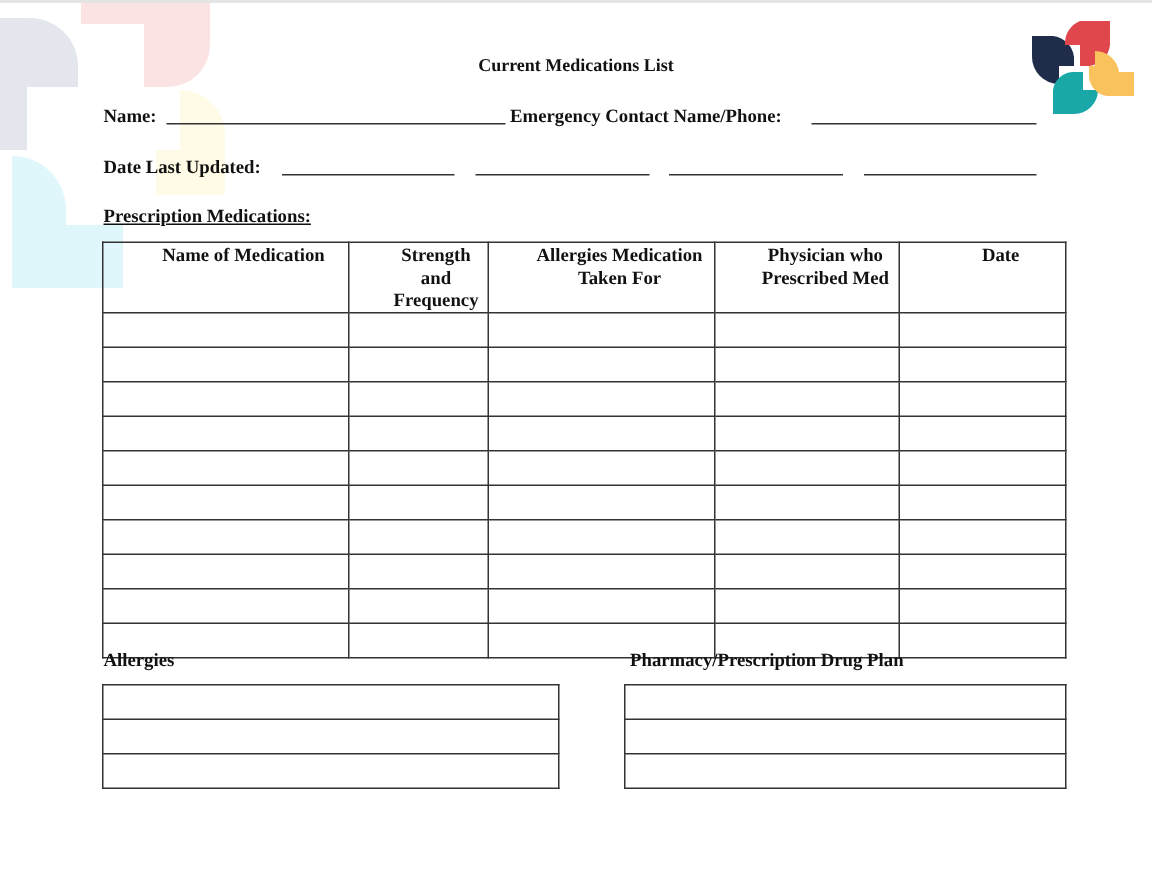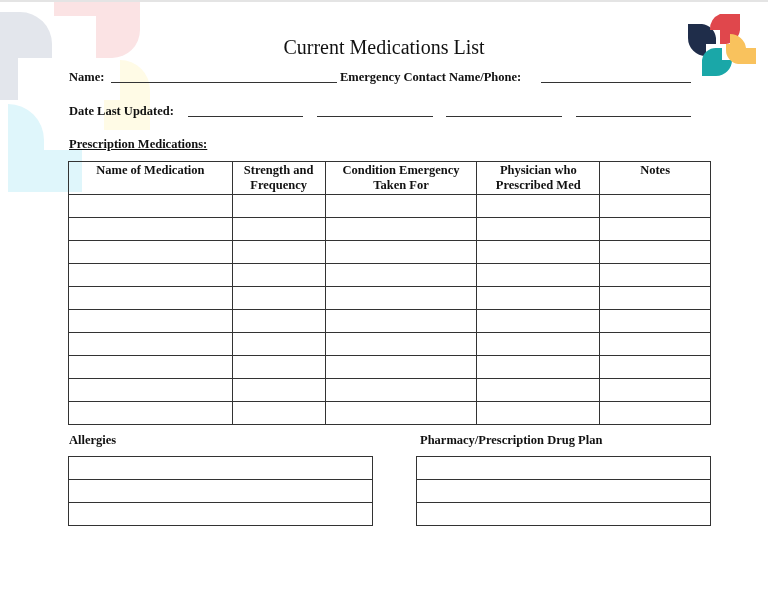--- a/index.html
+++ b/index.html
@@ -8,31 +8,31 @@
       background: #ffffff;
       font-family: "Liberation Serif", "DejaVu Serif", serif;
       color: #111;
     }
     .topstrip { position: absolute; left: 0; top: 0; width: 768px; height: 2px; background: #e4e4e4; }
     .wm { position: absolute; }
     .logo { position: absolute; left: 686px; top: 8px; width: 72px; height: 72px; }
 
     .title {
       position: absolute; left: 0; width: 768px; top: 36px; text-align: center;
-      font-weight: normal; font-size: 20px;
+      font-weight: bold; font-size: 12px;
     }
     .lbl { position: absolute; font-weight: bold; font-size: 12.5px; white-space: nowrap; }
     .line { position: absolute; height: 0; border-bottom: 1px solid #333; }
 
     table.grid { border-collapse: collapse; position: absolute; }
     table.grid td, table.grid th { border: 1px solid #333; padding: 0; }
     table.meds { left: 68px; top: 161px; width: 643px; }
     table.meds th {
       font-weight: bold; font-size: 12.5px; line-height: 15px; height: 31px;
-      vertical-align: top; text-align: center; padding-top: 1px;
+      vertical-align: top; text-align: center; padding-top: 1px; padding-left: 24px;
     }
     table.meds td { height: 22px; }
     table.small td { height: 22px; }
     table.allergies { left: 68px; top: 456px; width: 305px; }
     table.pharmacy { left: 416px; top: 456px; width: 295px; }
   </style>
 </head>
 <body>
 
 <div class="topstrip"></div>
@@ -71,23 +71,23 @@
     <col style="width:164px">
       <col style="width:93px">
       <col style="width:152px">
       <col style="width:123px">
       <col style="width:111px">
   </colgroup>
   <thead>
     <tr>
       <th><span>Name of Medication</span><br><span></span></th>
       <th><span>Strength and</span><br><span>Frequency</span></th>
-      <th><span>Condition Emergency</span><br><span>Taken For</span></th>
+      <th><span>Allergies Medication</span><br><span>Taken For</span></th>
       <th><span>Physician who</span><br><span>Prescribed Med</span></th>
-      <th><span>Notes</span><br><span></span></th>
+      <th><span>Date</span><br><span></span></th>
     </tr>
   </thead>
   <tbody id="meds-body">
       <tr>
         <td></td>
         <td></td>
         <td></td>
         <td></td>
         <td></td>
       </tr>

